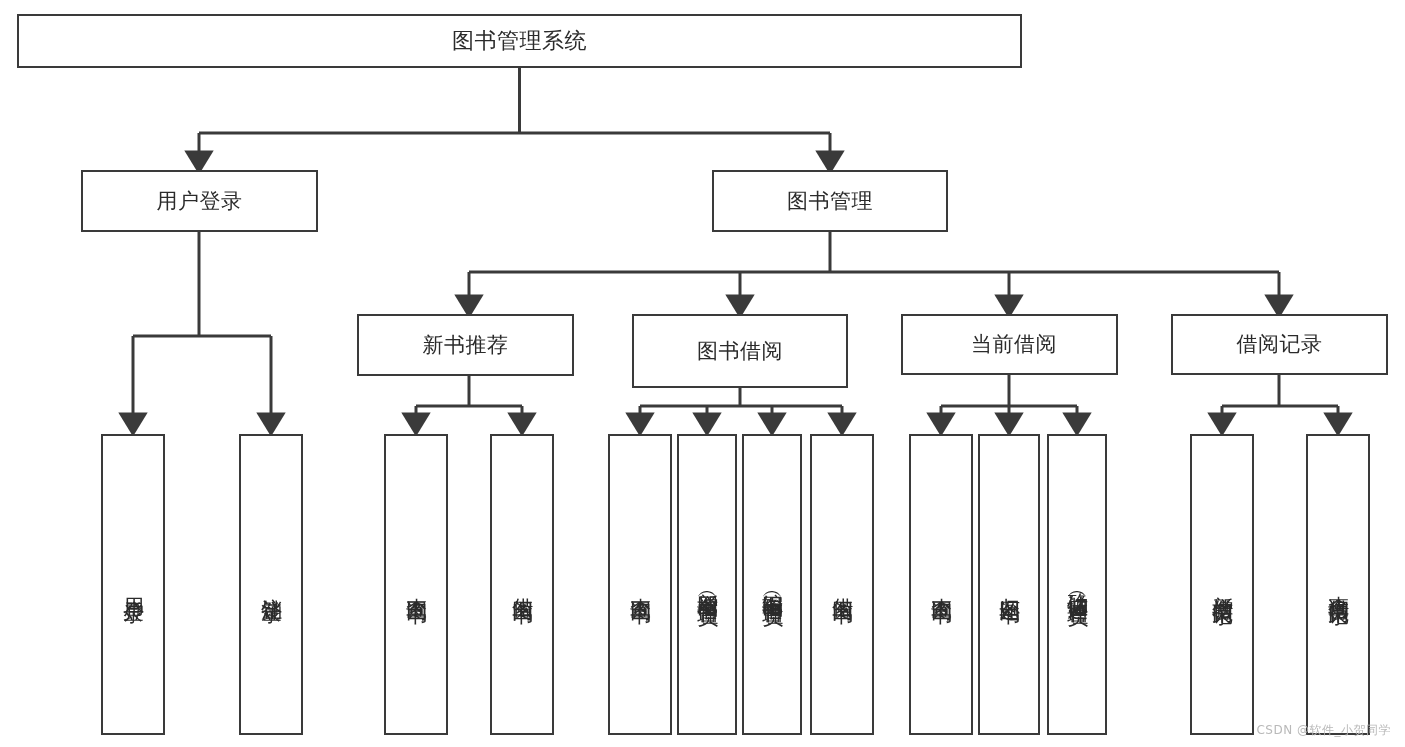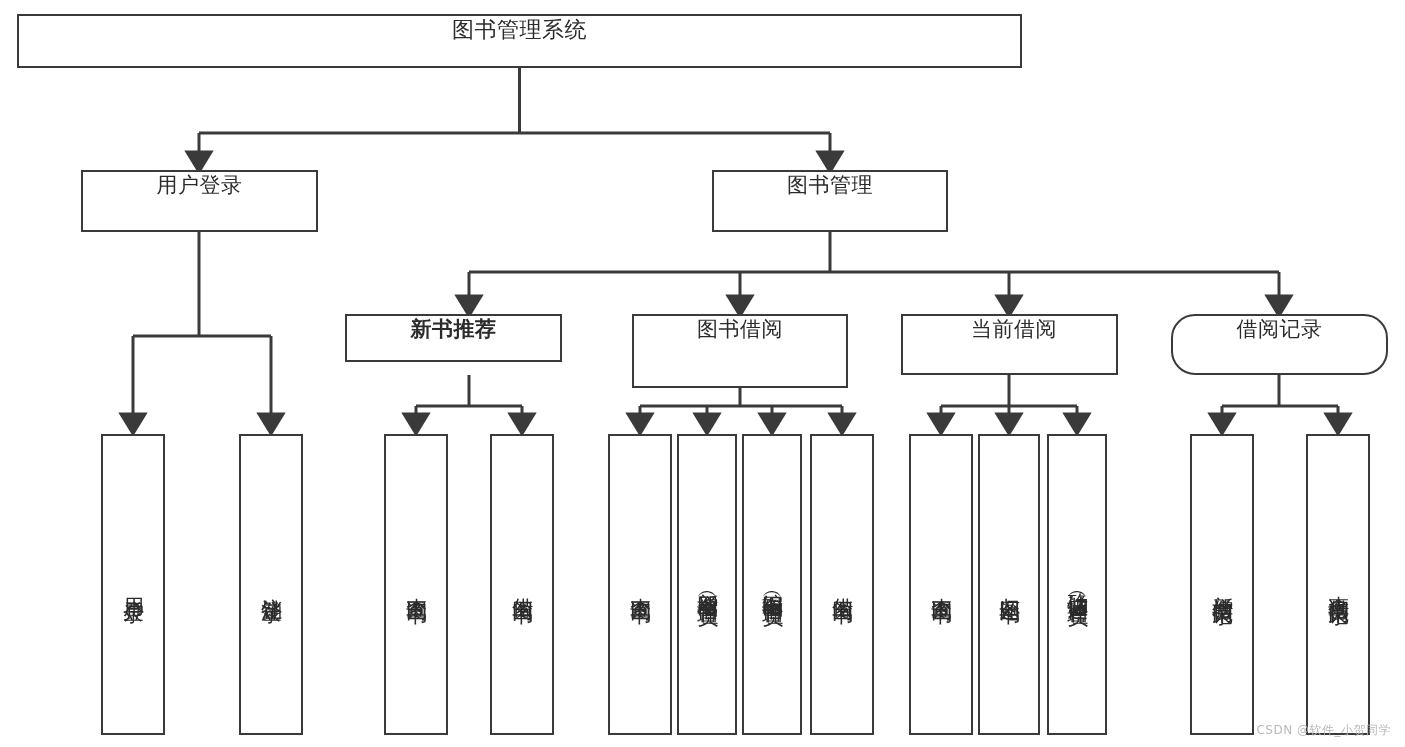--- a/index.html
+++ b/index.html
@@ -24,21 +24,21 @@
     width: 1405px;
     height: 747px;
     pointer-events: none;
   }
   .node {
     position: absolute;
     box-sizing: border-box;
     border: 2.5px solid #3a3a3a;
     background: #ffffff;
     display: flex;
-    align-items: flex-start;
+    align-items: center;
     justify-content: center;
     color: #2b2b2b;
   }
   .node .label {
     font-size: 21px;
     line-height: 1.25;
     letter-spacing: 0.5px;
     white-space: nowrap;
   }
   .node.root .label {
@@ -131,33 +131,33 @@
   </div>
 
   <div class="node" style="left:81px; top:170px; width:237px; height:62px;">
     <span class="label">用户登录</span>
   </div>
 
   <div class="node" style="left:712px; top:170px; width:236px; height:62px;">
     <span class="label">图书管理</span>
   </div>
 
-  <div class="node" style="left:345px; top:314px; width:217px; height:48px;font-weight:bold;">
+  <div class="node" style="left:357px; top:314px; width:217px; height:62px;">
     <span class="label">新书推荐</span>
   </div>
 
   <div class="node" style="left:632px; top:314px; width:216px; height:74px;">
     <span class="label">图书借阅</span>
   </div>
 
   <div class="node" style="left:901px; top:314px; width:217px; height:61px;padding-left:9px;">
     <span class="label">当前借阅</span>
   </div>
 
-  <div class="node" style="left:1171px; top:314px; width:217px; height:61px;border-radius:24px;">
+  <div class="node" style="left:1171px; top:314px; width:217px; height:61px;">
     <span class="label">借阅记录</span>
   </div>
 
   <div class="node vert" style="left:101px; top:434px; width:64px; height:301px;">
     <span class="label">用户登录</span>
   </div>
 
   <div class="node vert" style="left:239px; top:434px; width:64px; height:301px;">
     <span class="label">注销登录</span>
   </div>

